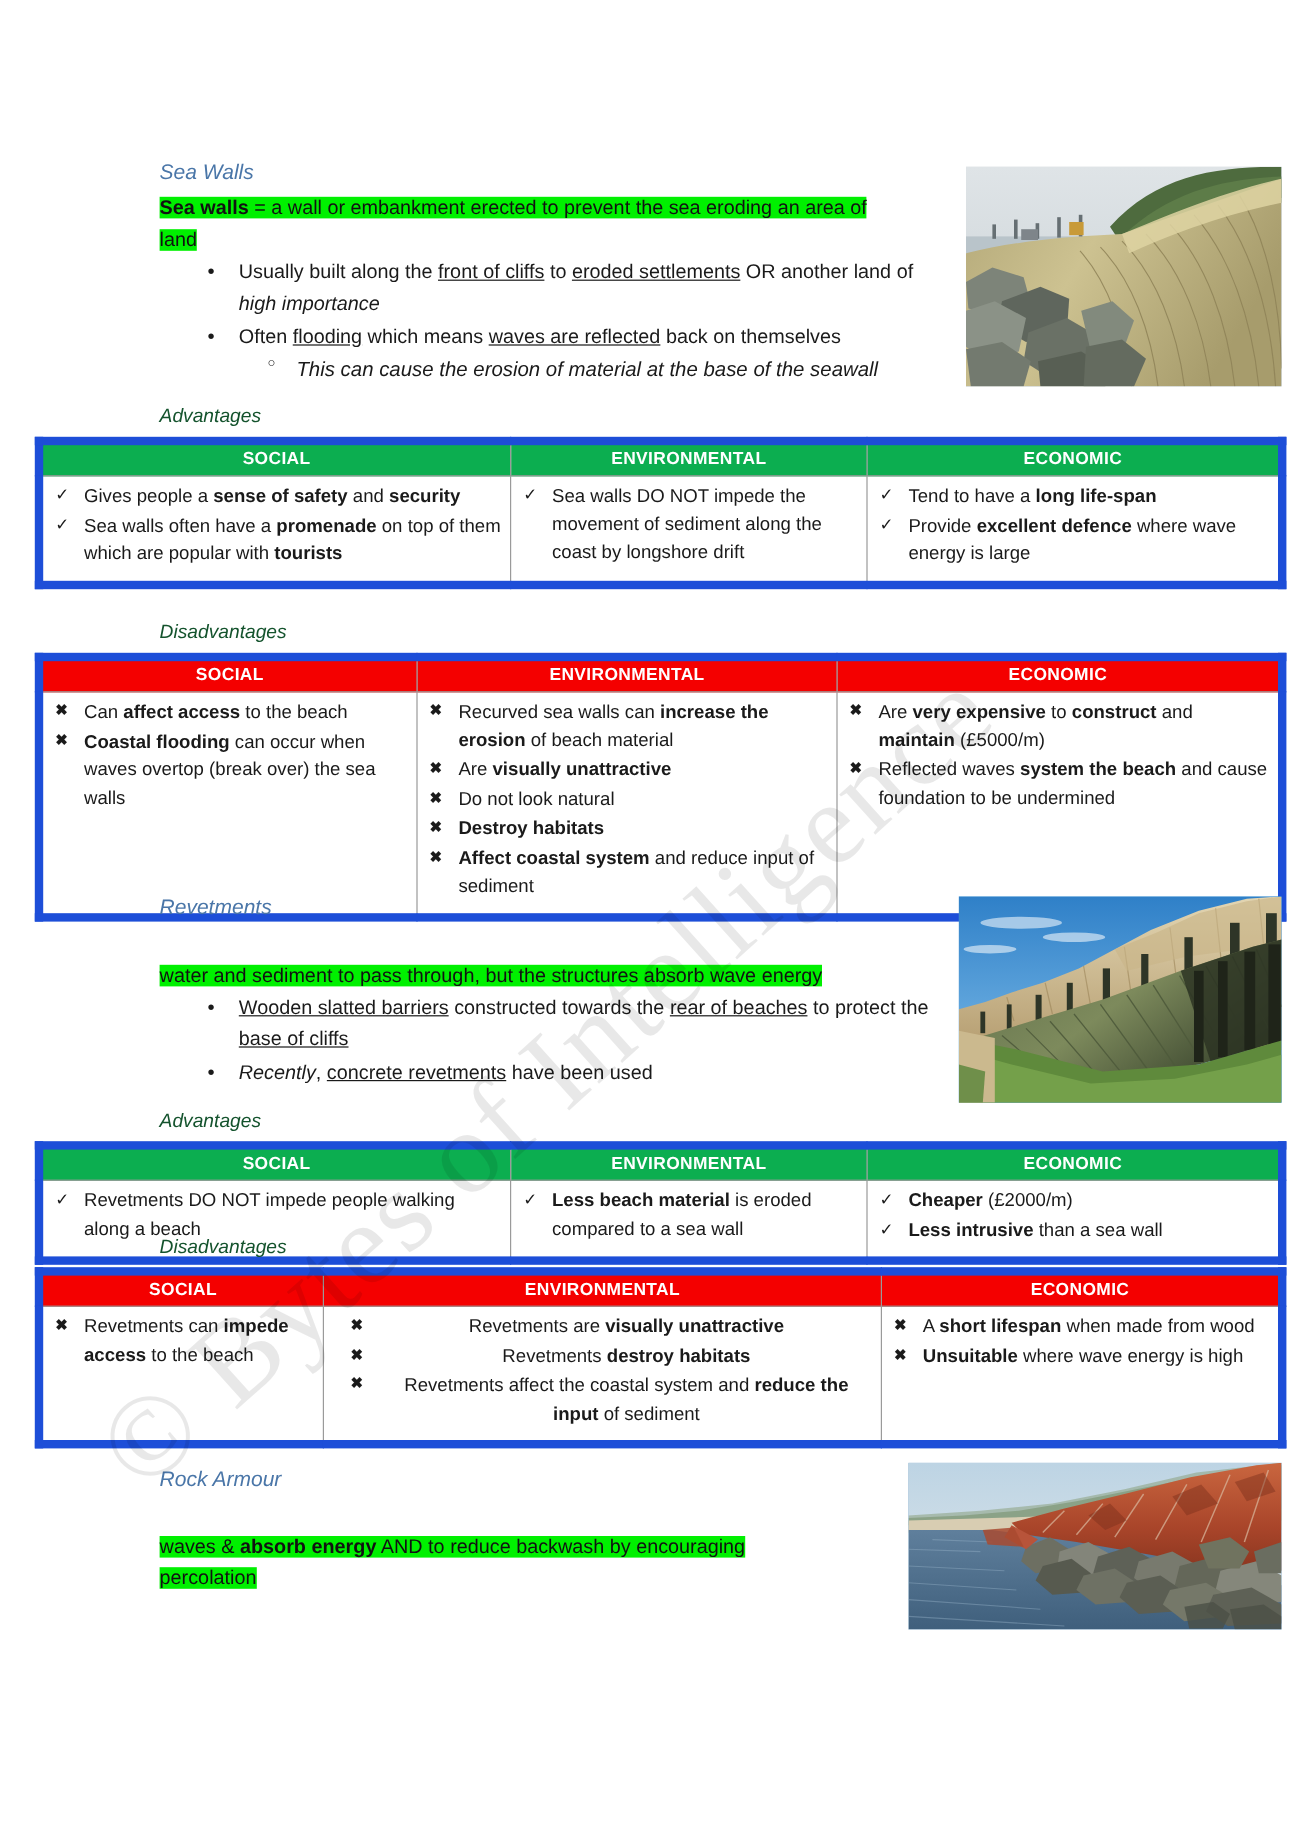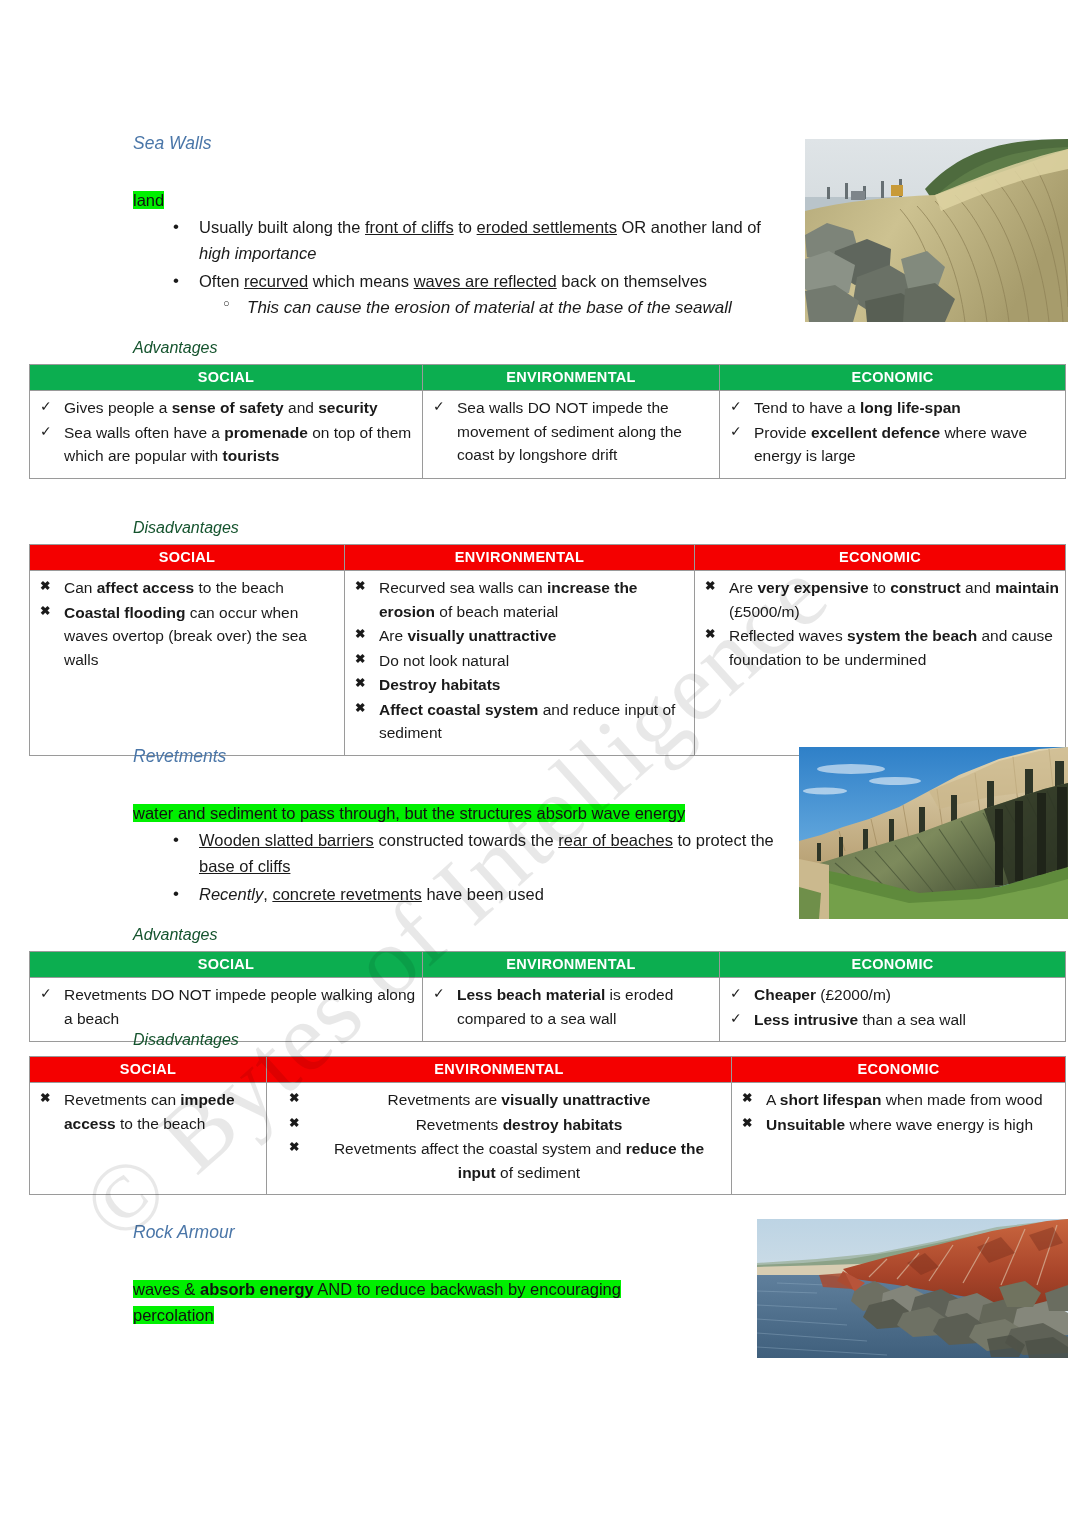--- a/index.html
+++ b/index.html
@@ -102,21 +102,21 @@
     font-size:16px;
     color:#14532d;
     font-weight:400;
     margin-left:0;
   }
 
   table.sec{
     border-collapse:collapse;
     table-layout:fixed;
     width:1036px;
-    border:1px solid #1d4ed8;
+    border:7px solid #1d4ed8;
   }
   table.sec th{
     color:#ffffff;
     font-size:14.5px;
     font-weight:bold;
     letter-spacing:0.3px;
     text-align:center;
     padding:4px 2px 5px 2px;
     border:1px solid #9a9a9a;
   }
@@ -160,26 +160,26 @@
 
 <div id="watermark">
   <div class="wm-text">© Bytes of Intelligence</div>
 </div>
 
 <div id="page">
 
   <div style="position:absolute; left:129px; top:133px; width:660px;">
     <div class="section-title">Sea Walls</div>
     <div class="def-line" style="margin-top:6px; width:655px;">
-      <br>
+      <span class="hl"><b>Sea walls</b>&nbsp;= a wall or embankment erected to prevent the sea eroding an area of</span><br>
       <span class="hl">land</span>
     </div>
     <ul class="bul">
       <li>Usually built along the <u>front of cliffs</u> to <u>eroded settlements</u> OR another land of <i>high importance</i></li>
-      <li>Often <u>recurved</u> which means <u>waves are reflected</u> back on themselves
+      <li>Often <u>flooding</u> which means <u>waves are reflected</u> back on themselves
         <ul class="sub">
           <li>This can cause the erosion of material at the base of the seawall</li>
         </ul>
       </li>
     </ul>
   </div>
 
   <div class="photo seawall-img" style="left:801px; top:139px; width:263px; height:183px;">
     <svg width="263" height="183" viewBox="0 0 263 183" preserveAspectRatio="none">
       <defs>

